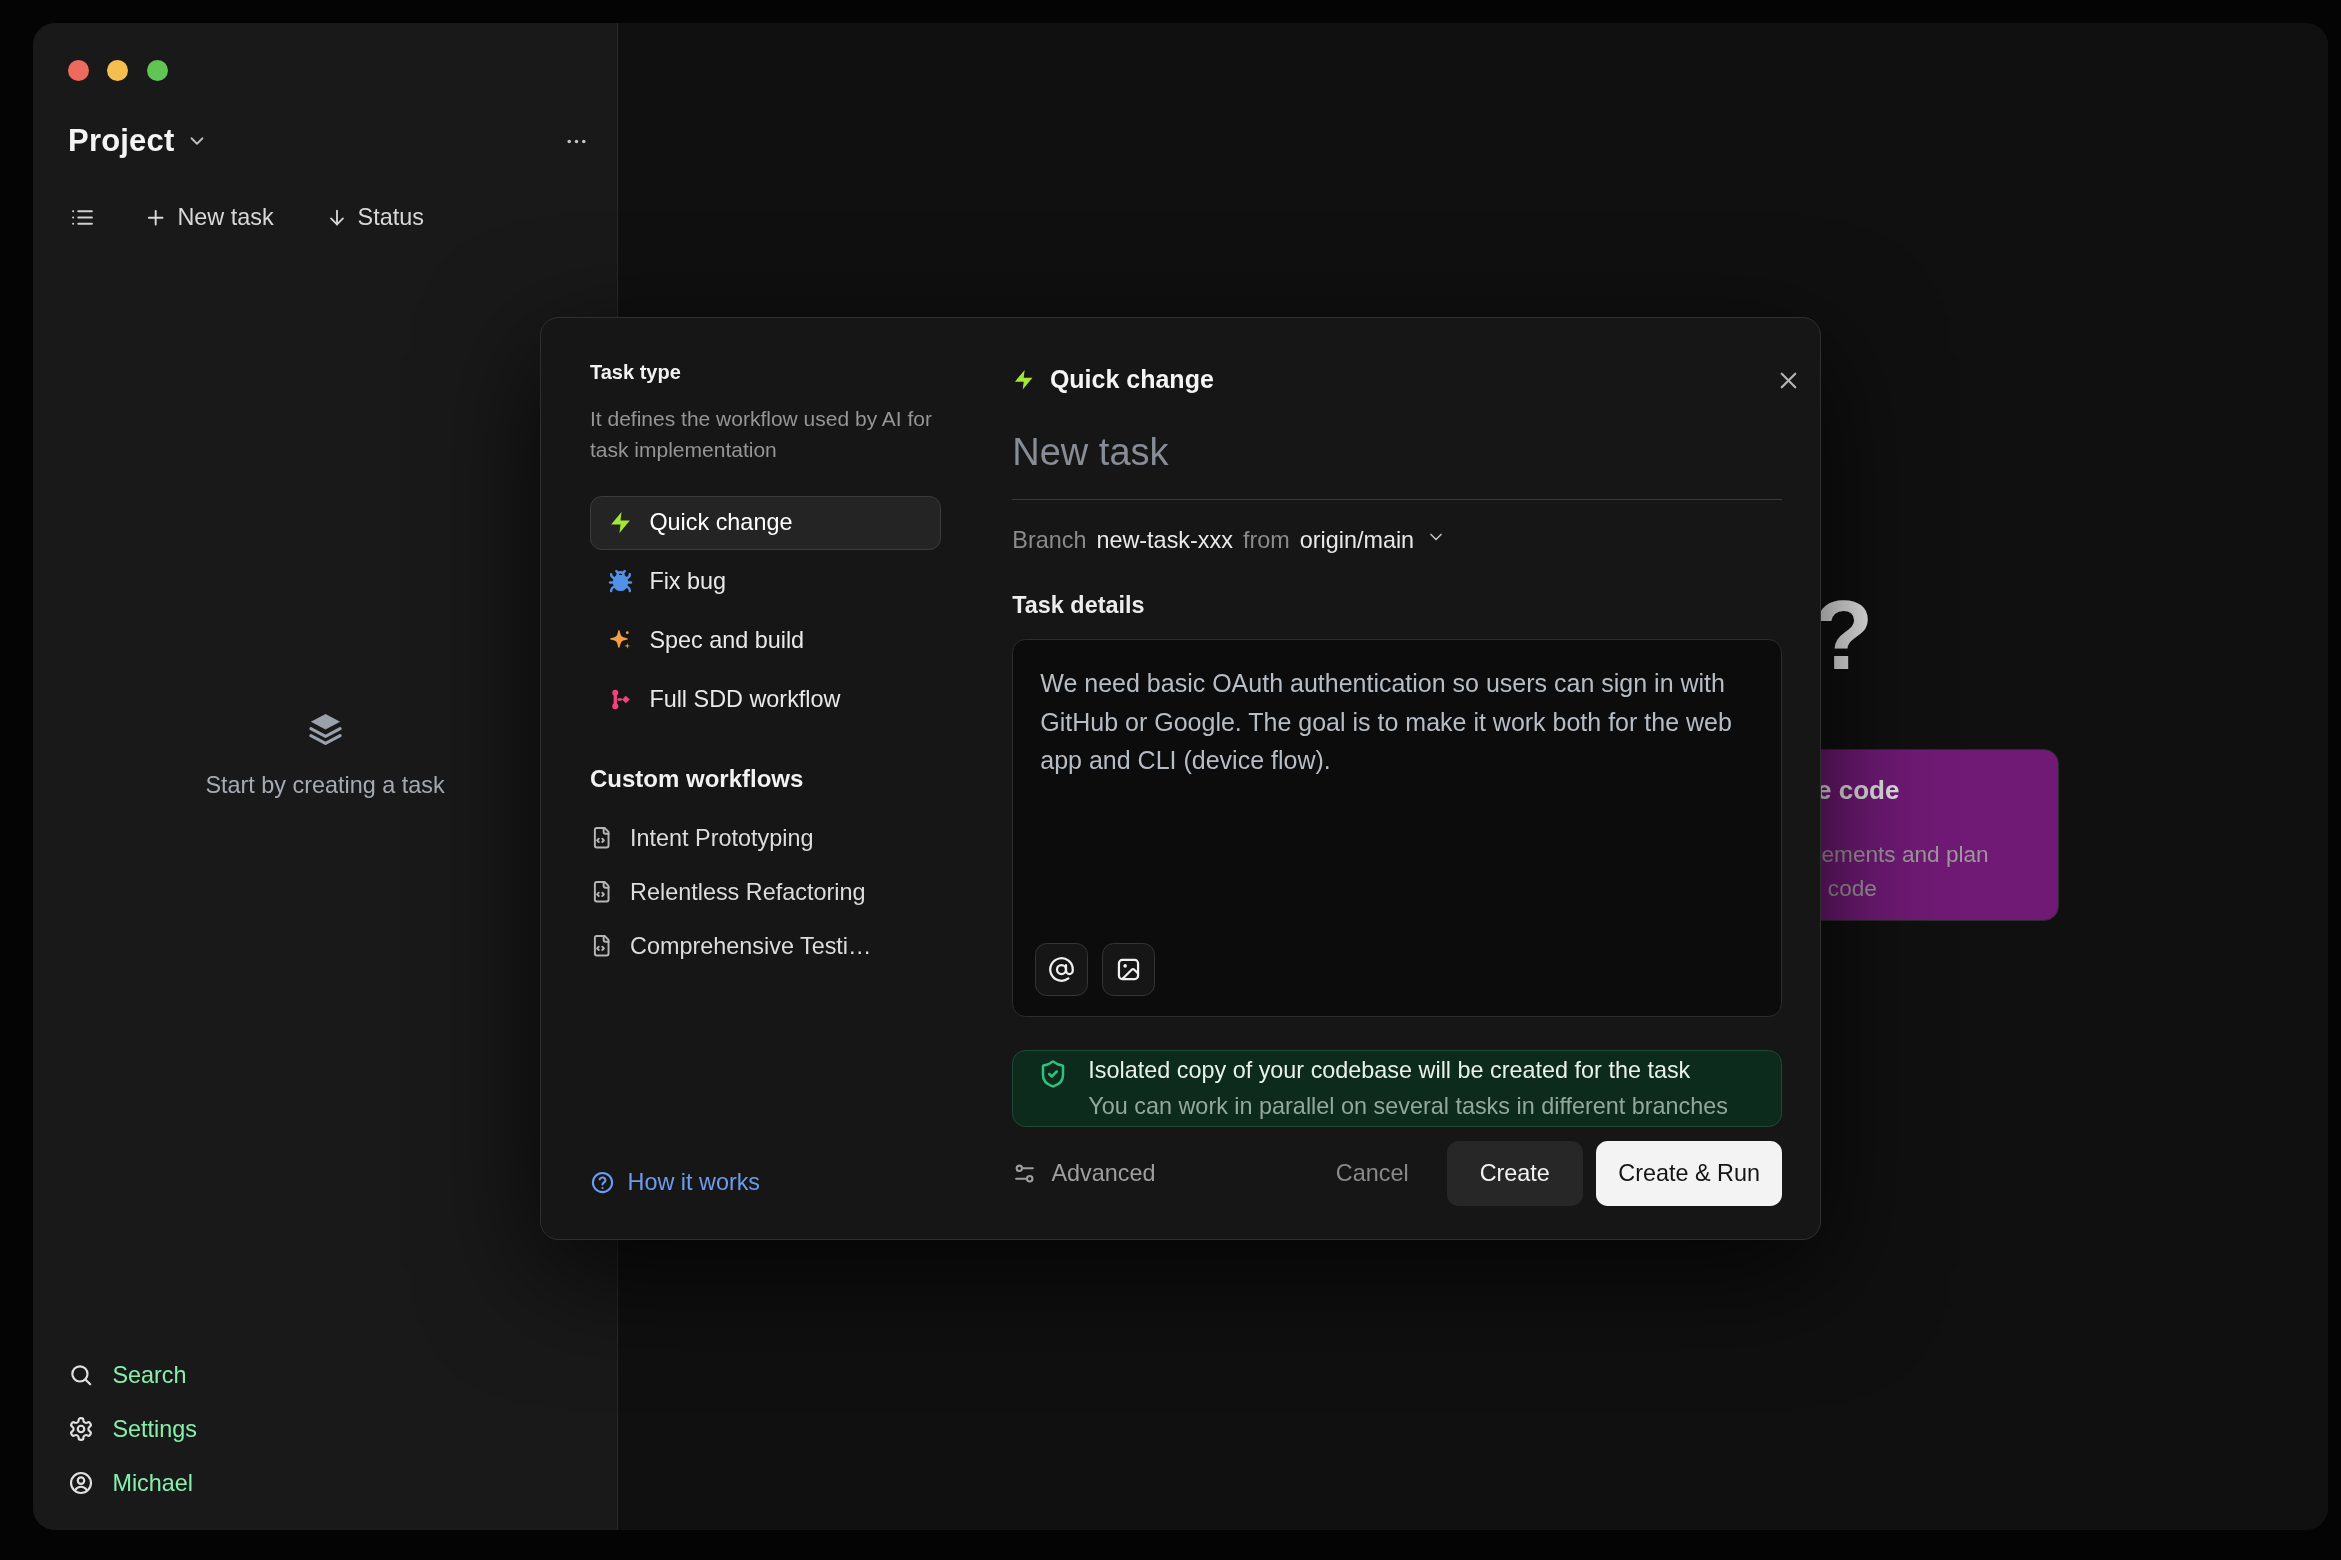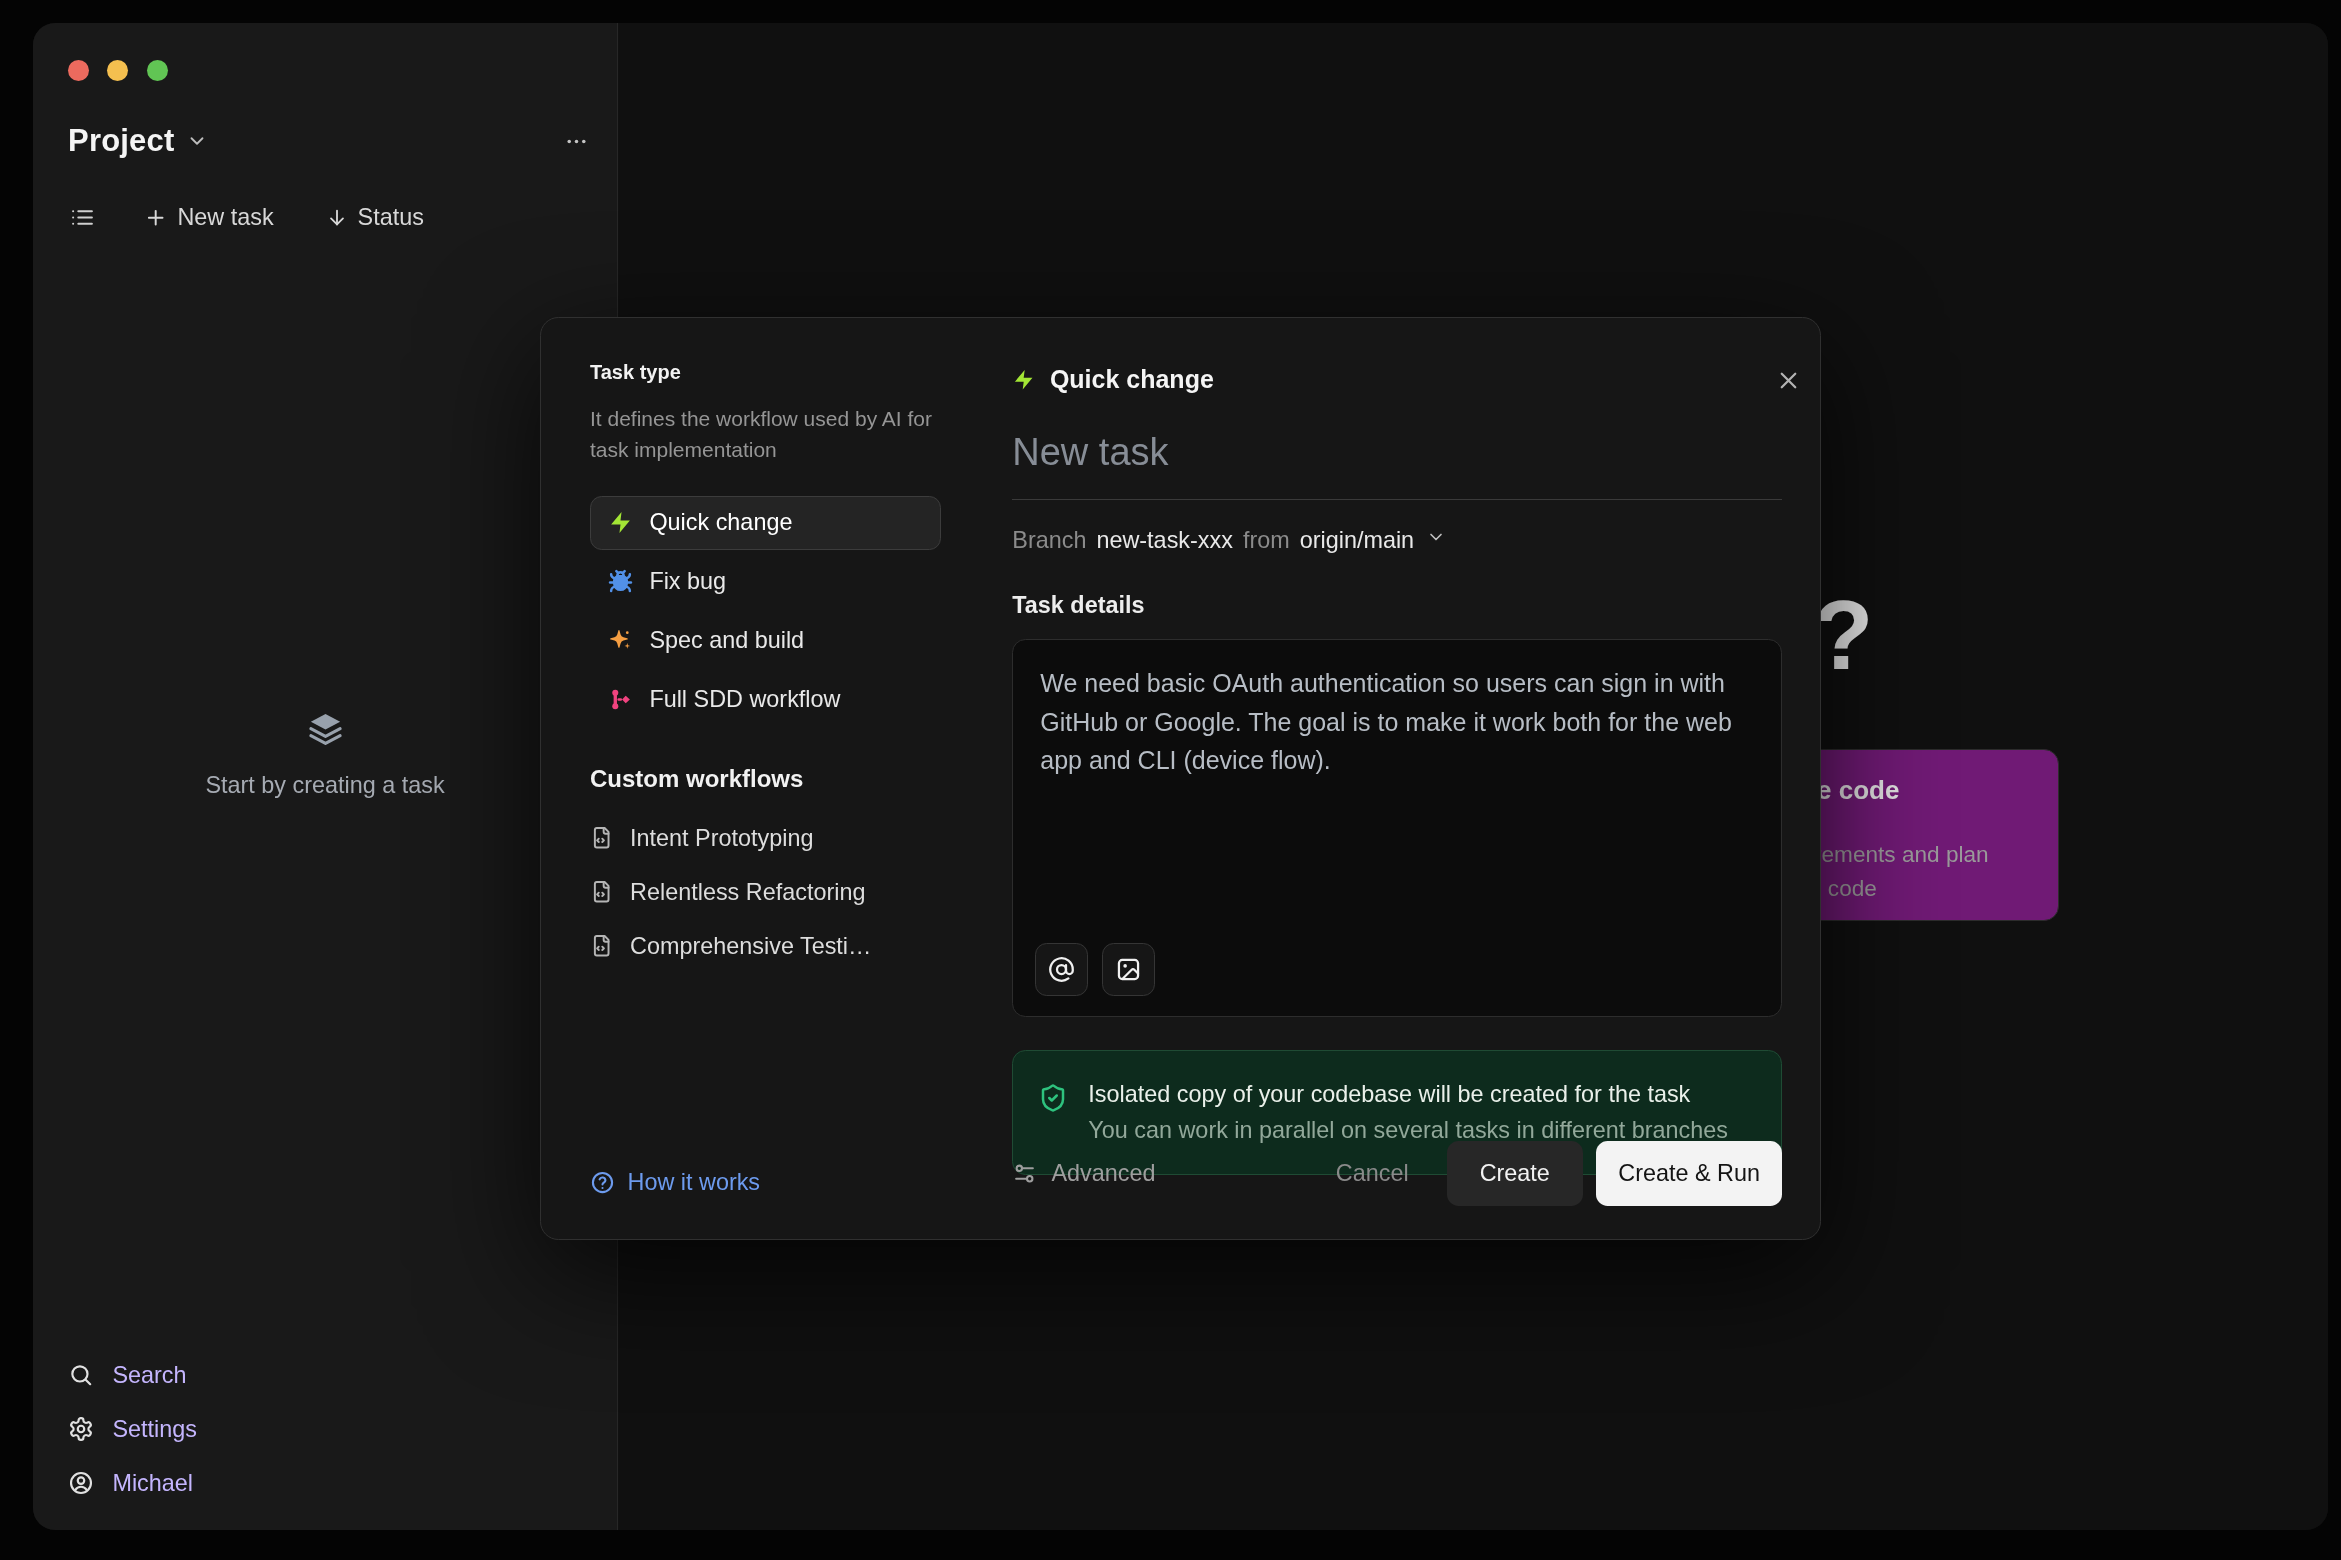--- a/index.html
+++ b/index.html
@@ -31,21 +31,21 @@
   .tb-list { color:#cfcfcf; display:flex; }
   .tb-newtask { margin-left:49px; }
   .tb-status { margin-left:52px; }
   .empty-state {
     position:absolute; top:688px; left:0; width:100%;
     display:flex; flex-direction:column; align-items:center; gap:23.4px;
     color:#a6abb3; font-size:23.4px;
   }
   .empty-state .ly { color:#98a1ac; display:flex; }
   .sidebar-footer { position:absolute; left:35px; bottom:20px; display:flex; flex-direction:column; }
-  .sf-row { display:flex; align-items:center; gap:18.4px; height:54px; color:#c4b5fd; font-size:23.4px; cursor:pointer; }
+  .sf-row { display:flex; align-items:center; gap:18.4px; height:54px; color:#86efac; font-size:23.4px; cursor:pointer; }
   .sf-row .ic { color:#e0e0e0; display:flex; }
   
   .main { position:absolute; left:586px; top:0; right:0; bottom:0; background:#101010; }
   .bg-question { position:absolute; left:1194px; top:555px; font-size:99px; font-weight:700; color:#ececec; }
   .bg-card {
     position:absolute; left:1102px; top:726px; width:338px; height:172px;
     background:#701a75; border:0.8px solid #2c2c2c; border-radius:15px;
     padding:25px 3px 0 0; overflow:hidden;
   }
   .bg-card-title { margin-left:95px; font-size:26px; font-weight:600; color:#e2e2e2; }
@@ -103,21 +103,21 @@
   }
   .details-box textarea::placeholder { color:#b7bdc5; }
   .attach-row { position:absolute; left:22px; bottom:20px; display:flex; gap:14.2px; }
   .icon-btn {
     width:53px; height:53px; border-radius:11.7px;
     border:0.8px solid #353535; background:#161616;
     display:flex; align-items:center; justify-content:center; color:#f0f0f0; cursor:pointer;
   }
   .info-box {
     margin-top:33px; display:flex; gap:20px; align-items:flex-start;
-    padding:30px 25px; background:#0d2b1d; border:0.8px solid #1f4b34; border-radius:13.4px;
+    padding:6px 25px; background:#0d2b1d; border:0.8px solid #1f4b34; border-radius:13.4px;
   }
   .info-box .ic { color:#2ec27e; display:flex; flex-shrink:0; margin-top:1.7px; }
   .info-title { font-size:23.4px; color:#eaf0ea; }
   .info-sub { margin-top:8.4px; font-size:23.4px; color:#92a89a; }
   .modal-footer { position:absolute; left:3.3px; right:38px; bottom:33px; display:flex; align-items:center; }
   .advanced { display:flex; align-items:center; gap:14.2px; color:#9e9e9e; font-size:23.4px; margin-right:auto; cursor:pointer; }
   .cancel { color:#8a8a8a; font-size:23.4px; margin-right:38px; cursor:pointer; }
   .btn { height:65px; border-radius:11.7px; border:none; font-family:inherit; font-size:23.4px; display:flex; align-items:center; cursor:pointer; }
   .btn-create { background:#272727; color:#f2f2f2; padding:0 33px; margin-right:13.4px; }
   .btn-create-run { background:#f3f3f3; color:#141414; padding:0 22px; font-weight:500; }

